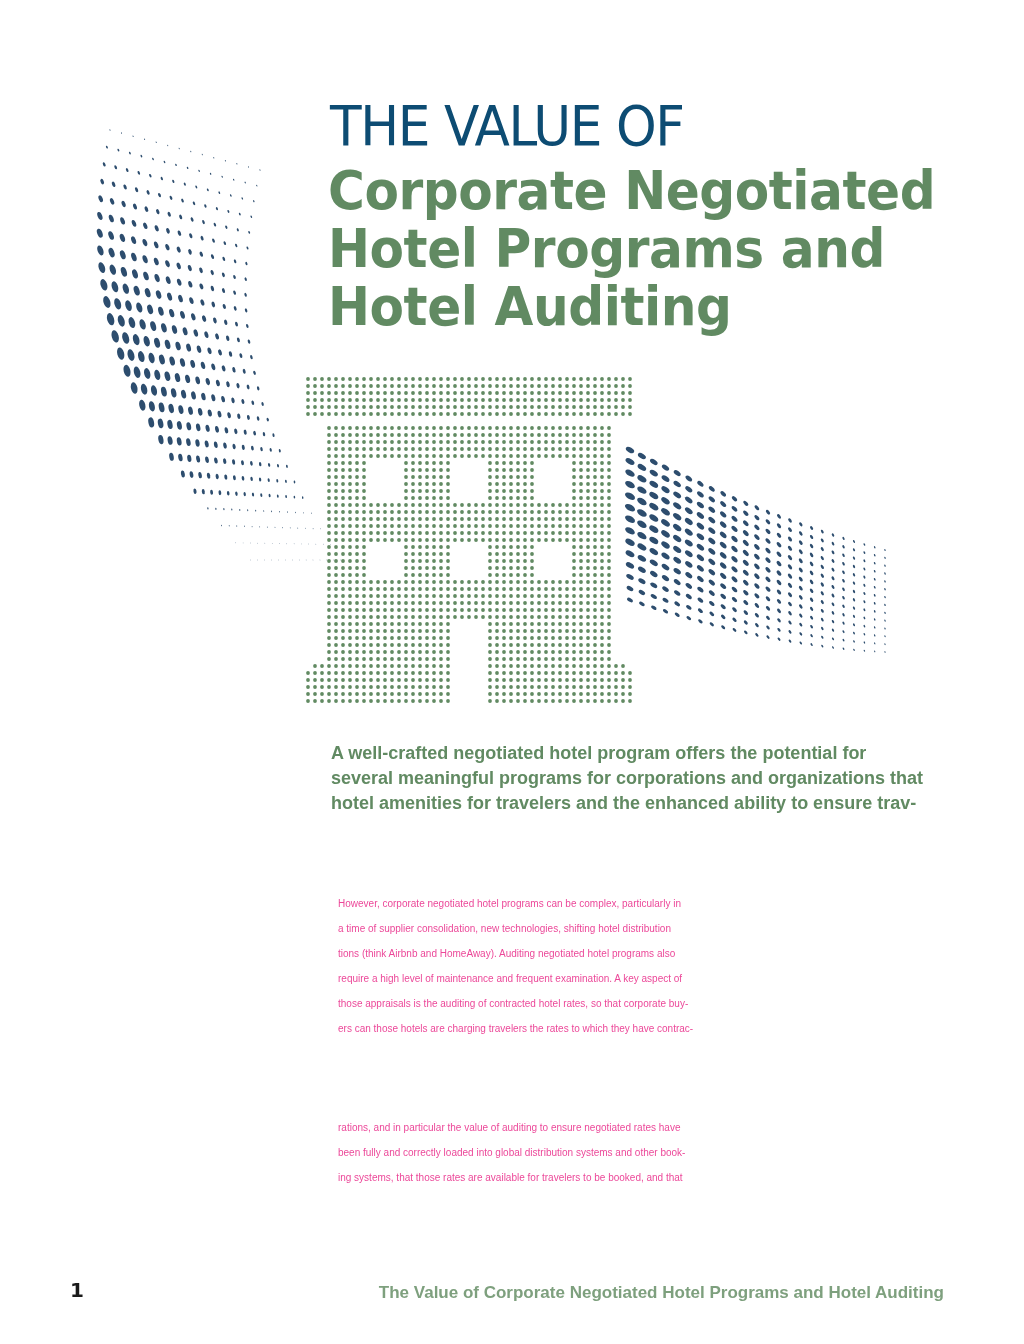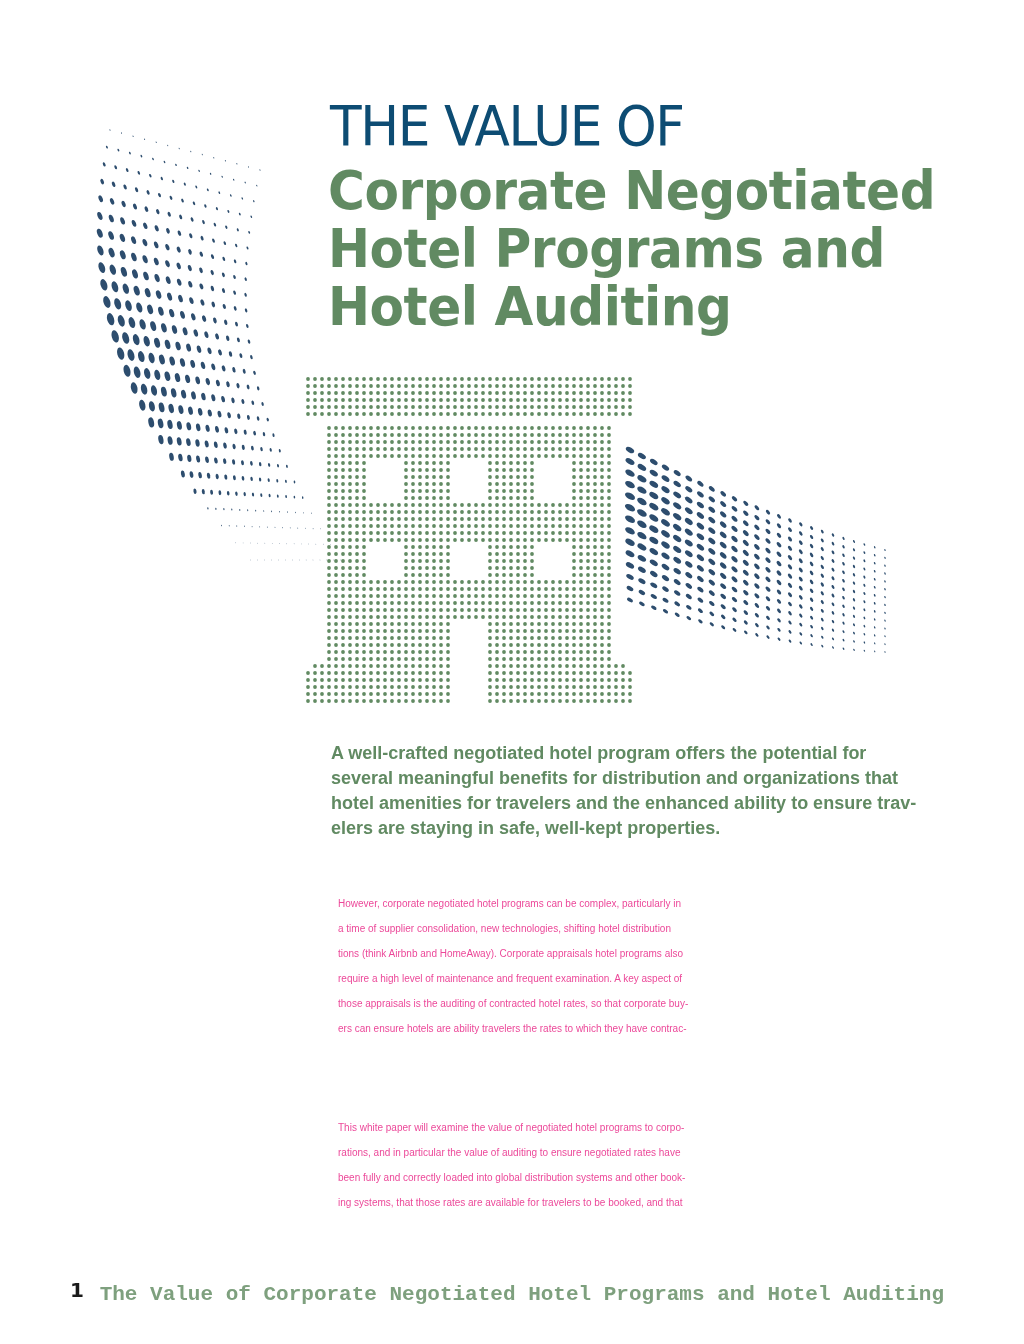--- a/index.html
+++ b/index.html
@@ -31,21 +31,21 @@
   }
   .p1 { top: 892px; }
   .p2 { top: 1116px; }
   .lead span, .body-p span { display: block; white-space: nowrap; }
   .footer-page {
     position: absolute; left: 70px; top: 1278px;
     font-family: "DejaVu Sans", sans-serif; font-weight: bold; font-size: 20px; color: #1a1a1a;
   }
   .footer-title {
     position: absolute; right: 80px; top: 1283px;
-    font-family: Liberation Mono, monospace; font-weight: bold; font-size: 21px; color: #7ea07e;
+    font-family: Liberation Sans, sans-serif; font-weight: bold; font-size: 17px; color: #7ea07e;
     white-space: nowrap;
     text-align: right;
   }
 </style>
 </head>
 <body>
 
 <div class="page">
 
   <svg class="art" width="1024" height="720" viewBox="0 0 1024 720">
@@ -2490,36 +2490,34 @@
 
   <div class="title-kicker">THE VALUE OF</div>
   <div class="title-main">
     <div>Corporate Negotiated</div>
     <div>Hotel Programs and</div>
     <div>Hotel Auditing</div>
   </div>
 
   <div class="lead">
     <span>A well-crafted negotiated hotel program offers the potential for</span>
-    <span>several meaningful benefits for distribution and organizations that</span>
+    <span>several meaningful programs for corporations and organizations that</span>
     <span>hotel amenities for travelers and the enhanced ability to ensure trav-</span>
-    <span>elers are staying in safe, well-kept properties.</span>
   </div>
 
   <div class="body-p p1">
     <span>However, corporate negotiated hotel programs can be complex, particularly in</span>
     <span>a time of supplier consolidation, new technologies, shifting hotel distribution</span>
-    <span>tions (think Airbnb and HomeAway). Corporate appraisals hotel programs also</span>
+    <span>tions (think Airbnb and HomeAway). Auditing negotiated hotel programs also</span>
     <span>require a high level of maintenance and frequent examination. A key aspect of</span>
     <span>those appraisals is the auditing of contracted hotel rates, so that corporate buy-</span>
-    <span>ers can ensure hotels are ability travelers the rates to which they have contrac-</span>
+    <span>ers can those hotels are charging travelers the rates to which they have contrac-</span>
   </div>
 
   <div class="body-p p2">
-    <span>This white paper will examine the value of negotiated hotel programs to corpo-</span>
     <span>rations, and in particular the value of auditing to ensure negotiated rates have</span>
     <span>been fully and correctly loaded into global distribution systems and other book-</span>
     <span>ing systems, that those rates are available for travelers to be booked, and that</span>
   </div>
 
   <div class="footer-page">1</div>
   <div class="footer-title">The Value of Corporate Negotiated Hotel Programs and Hotel Auditing</div>
 </div>
 
 </body></html>

